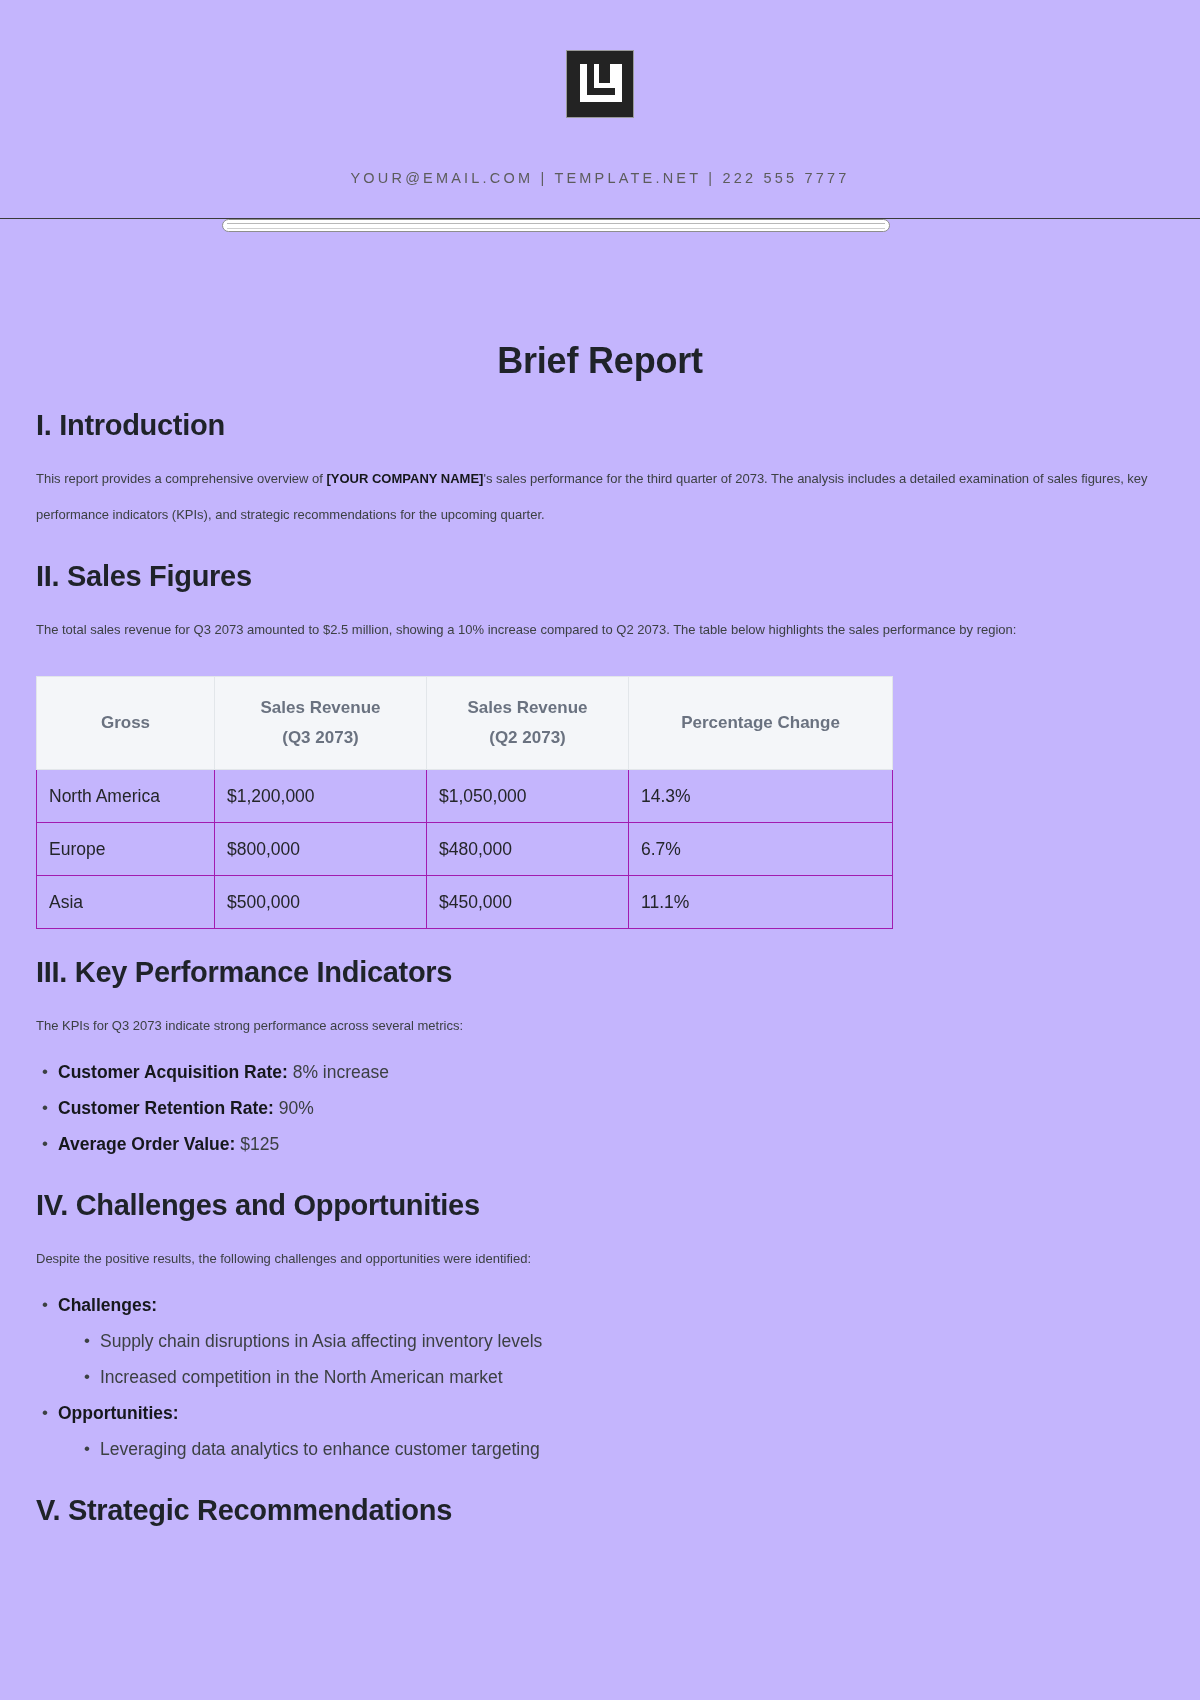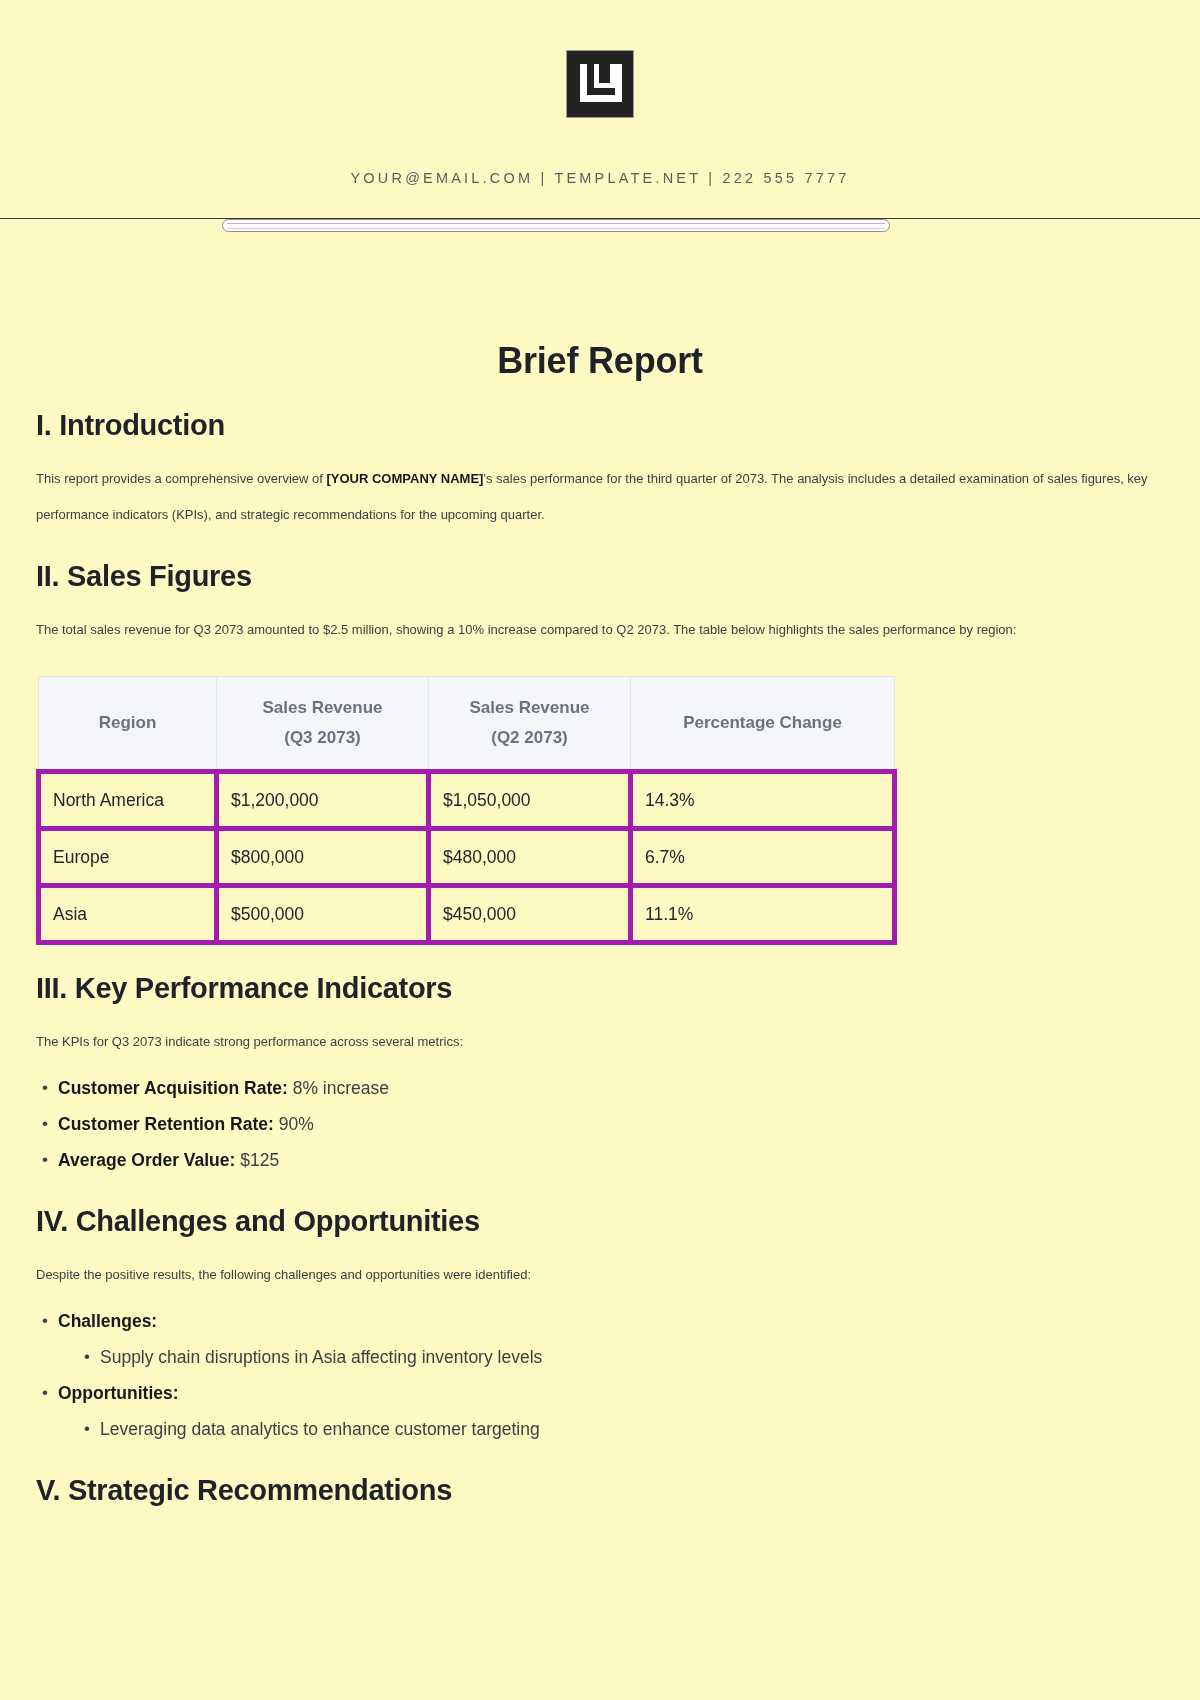--- a/index.html
+++ b/index.html
@@ -9,21 +9,21 @@
     height:1700px;
     background:#ffffff;
     font-family:"Liberation Sans", sans-serif;
     overflow:hidden;
   }
 
   .page {
     position:relative;
     width:1200px;
     height:1700px;
-    background:#fef9c3;
+    background:#c4b5fd;
   }
 
   
   .header {
     padding-top:50px;
     text-align:center;
   }
 
   .logo {
     width:68px;
@@ -148,21 +148,21 @@
     text-align:center;
     padding:16px 10px;
     border:1px solid #e2e6ea;
     line-height:30px;
     vertical-align:middle;
   }
   table.sales td {
     font-size:17.5px;
     color:#24262a;
     padding:13px 12px;
-    border:5px solid #a21caf;
+    border:1px solid #a21caf;
     line-height:26px;
   }
   .col-region  { width:178px; }
   .col-q3      { width:212px; }
   .col-q2      { width:202px; }
   .col-pct     { width:264px; }
 
   
   ul.kpi, ul.co {
     margin-top:10px;
@@ -240,21 +240,21 @@
     <table class="sales">
       <colgroup>
         <col class="col-region">
           <col class="col-q3">
           <col class="col-q2">
           <col class="col-pct">
       </colgroup>
       <thead>
         <tr>
           <th>
-            <div>Region</div>
+            <div>Gross</div>
           </th>
           <th>
             <div>Sales Revenue</div>
             <div>(Q3 2073)</div>
           </th>
           <th>
             <div>Sales Revenue</div>
             <div>(Q2 2073)</div>
           </th>
           <th>
@@ -292,20 +292,21 @@
       <li><b>Average Order Value:</b> <span>$125</span></li>
     </ul>
 
     <h2 class="section">IV. Challenges and Opportunities</h2>
     <p class="para">Despite the positive results, the following challenges and opportunities were identified:</p>
     <ul class="co">
       <li>
         <b>Challenges:</b>
         <ul class="sub">
           <li>Supply chain disruptions in Asia affecting inventory levels</li>
+          <li>Increased competition in the North American market</li>
         </ul>
       </li>
       <li>
         <b>Opportunities:</b>
         <ul class="sub">
           <li>Leveraging data analytics to enhance customer targeting</li>
         </ul>
       </li>
     </ul>
 

